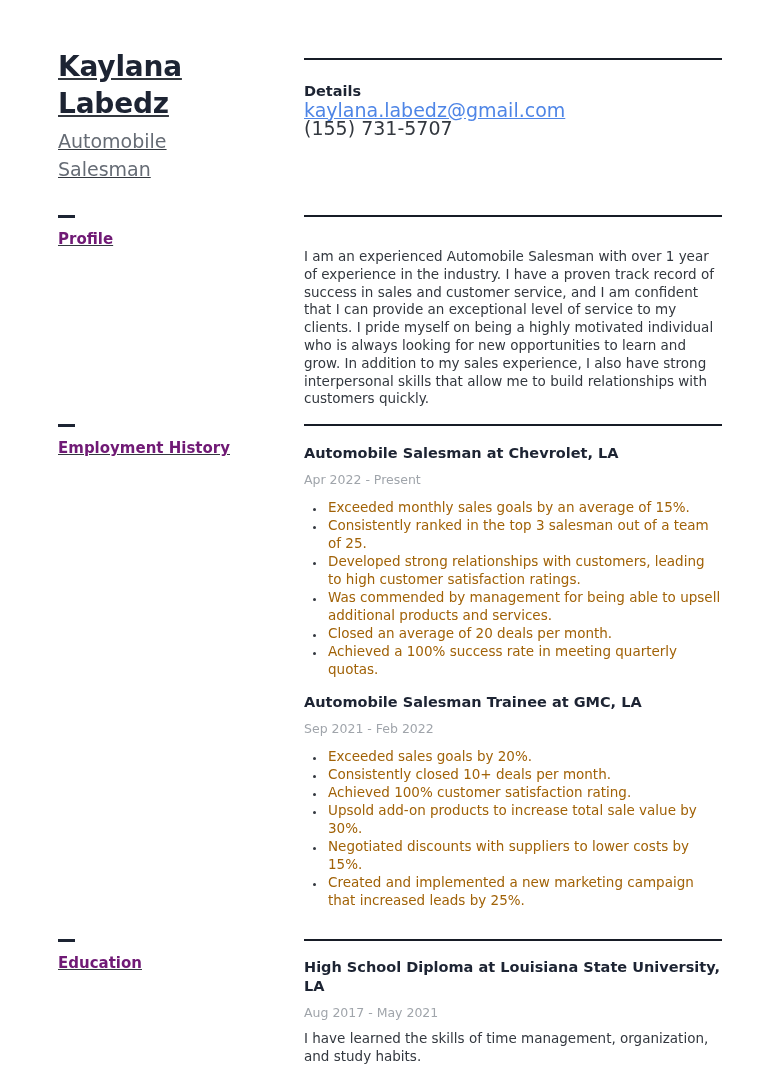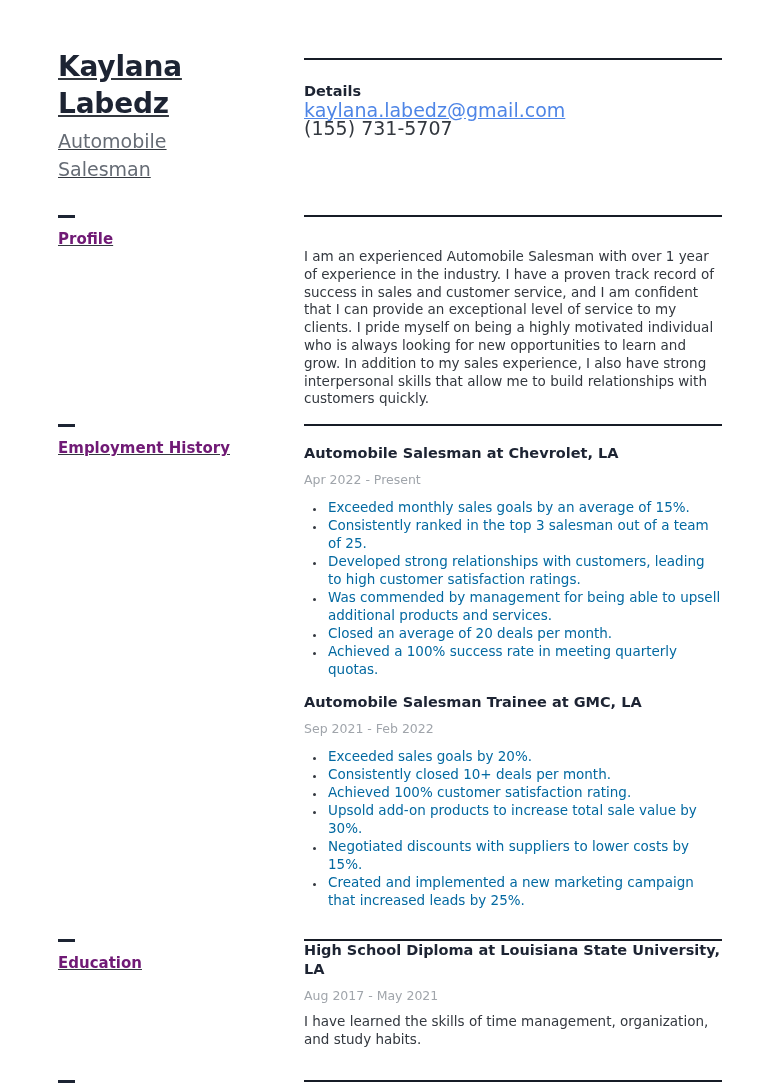--- a/index.html
+++ b/index.html
@@ -104,27 +104,27 @@
   .job { margin-top: 18px; }
   .job + .job { margin-top: 15px; }
   .job ul {
     margin-top: 10px;
     padding-left: 22px;
     list-style: disc;
   }
   .job ul li {
     font-size: 13.5px;
     line-height: 18px;
-    color: #0369a1;
+    color: #a16207;
     padding-left: 2px;
   }
   .job ul li::marker { color: #33383f; font-size: 11px; }
 
   .education-row { margin-top: 30px; }
-  .edu-content { }
+  .edu-content { padding-top: 17px; }
   .edu-desc { margin-top: 9px; }
 
   .links-row { margin-top: 31px; }
   .links-content { padding-top: 14px; font-size: 13.5px; line-height: 17px; }
 </style>
 </head>
 <body>
 
 <div class="page">
 

